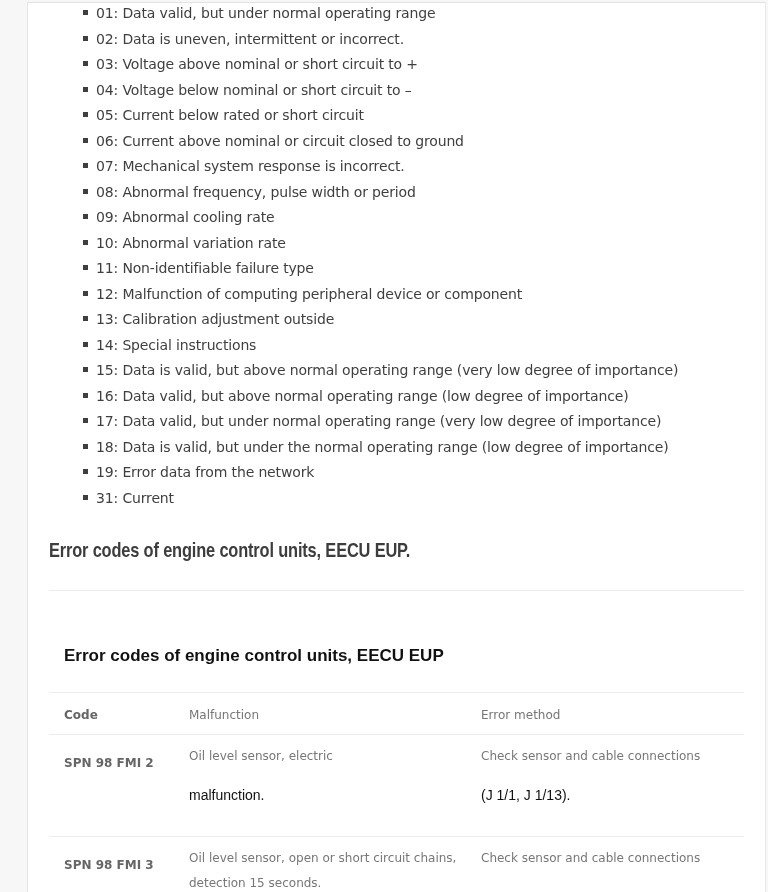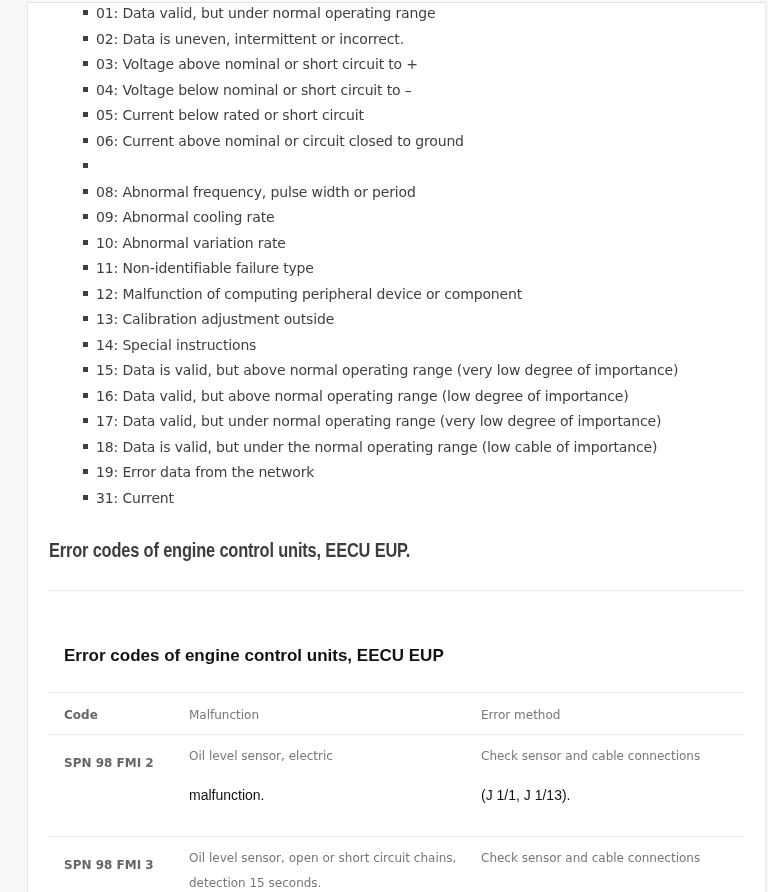--- a/index.html
+++ b/index.html
@@ -106,32 +106,32 @@
 
 <div class="page">
 
   <ul class="fmi-list">
     <li><span class="bullet"></span><span>01: Data valid, but under normal operating range</span></li>
     <li><span class="bullet"></span><span>02: Data is uneven, intermittent or incorrect.</span></li>
     <li><span class="bullet"></span><span>03: Voltage above nominal or short circuit to +</span></li>
     <li><span class="bullet"></span><span>04: Voltage below nominal or short circuit to –</span></li>
     <li><span class="bullet"></span><span>05: Current below rated or short circuit</span></li>
     <li><span class="bullet"></span><span>06: Current above nominal or circuit closed to ground</span></li>
-    <li><span class="bullet"></span></li>
+    <li><span class="bullet"></span><span>07: Mechanical system response is incorrect.</span></li>
     <li><span class="bullet"></span><span>08: Abnormal frequency, pulse width or period</span></li>
     <li><span class="bullet"></span><span>09: Abnormal cooling rate</span></li>
     <li><span class="bullet"></span><span>10: Abnormal variation rate</span></li>
     <li><span class="bullet"></span><span>11: Non-identifiable failure type</span></li>
     <li><span class="bullet"></span><span>12: Malfunction of computing peripheral device or component</span></li>
     <li><span class="bullet"></span><span>13: Calibration adjustment outside</span></li>
     <li><span class="bullet"></span><span>14: Special instructions</span></li>
     <li><span class="bullet"></span><span>15: Data is valid, but above normal operating range (very low degree of importance)</span></li>
     <li><span class="bullet"></span><span>16: Data valid, but above normal operating range (low degree of importance)</span></li>
     <li><span class="bullet"></span><span>17: Data valid, but under normal operating range (very low degree of importance)</span></li>
-    <li><span class="bullet"></span><span>18: Data is valid, but under the normal operating range (low cable of importance)</span></li>
+    <li><span class="bullet"></span><span>18: Data is valid, but under the normal operating range (low degree of importance)</span></li>
     <li><span class="bullet"></span><span>19: Error data from the network</span></li>
     <li><span class="bullet"></span><span>31: Current</span></li>
   </ul>
 
   <h2 class="section-heading">Error codes of engine control units, EECU EUP.</h2>
 
   <div class="divider"></div>
 
   <h3 class="table-title">Error codes of engine control units, EECU EUP</h3>
 

